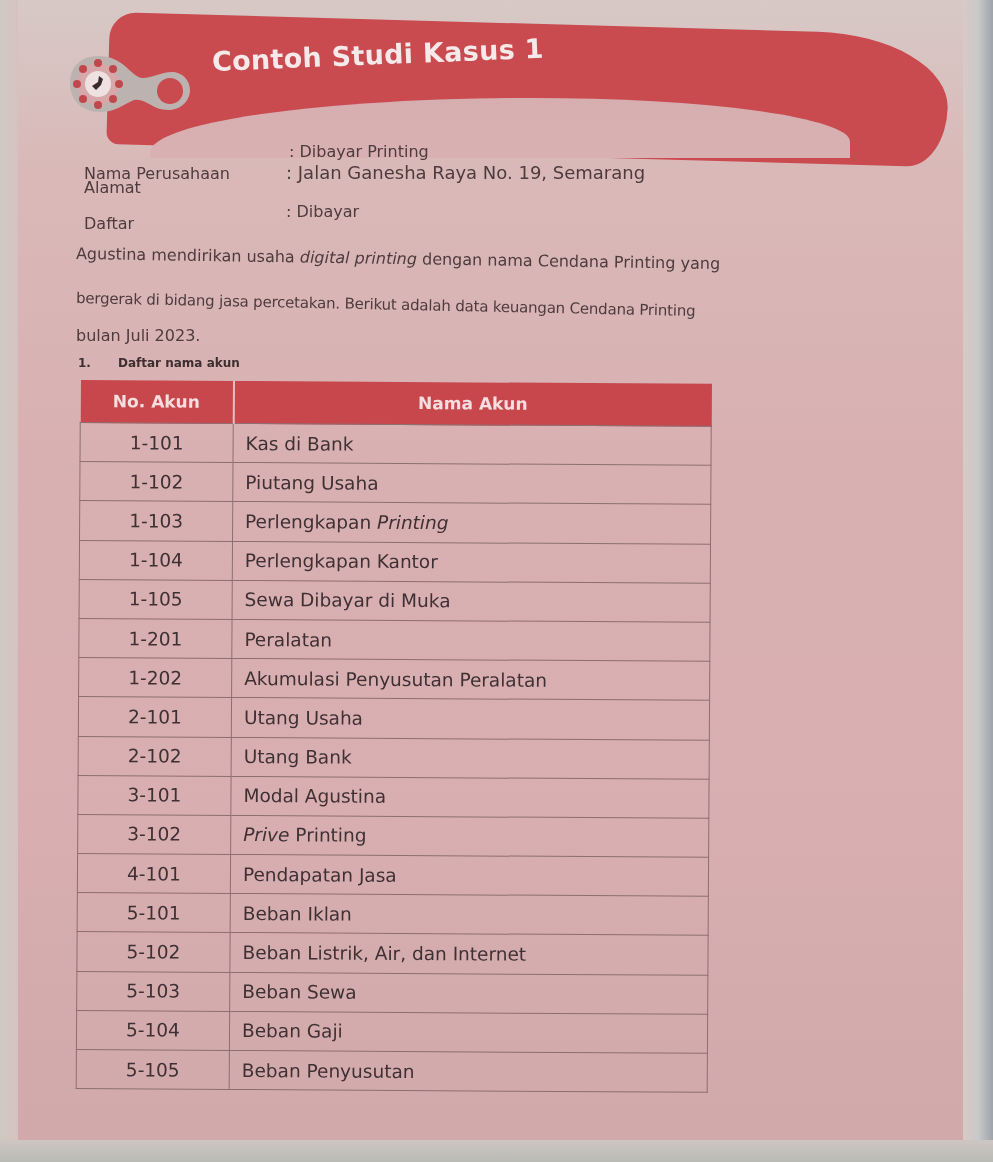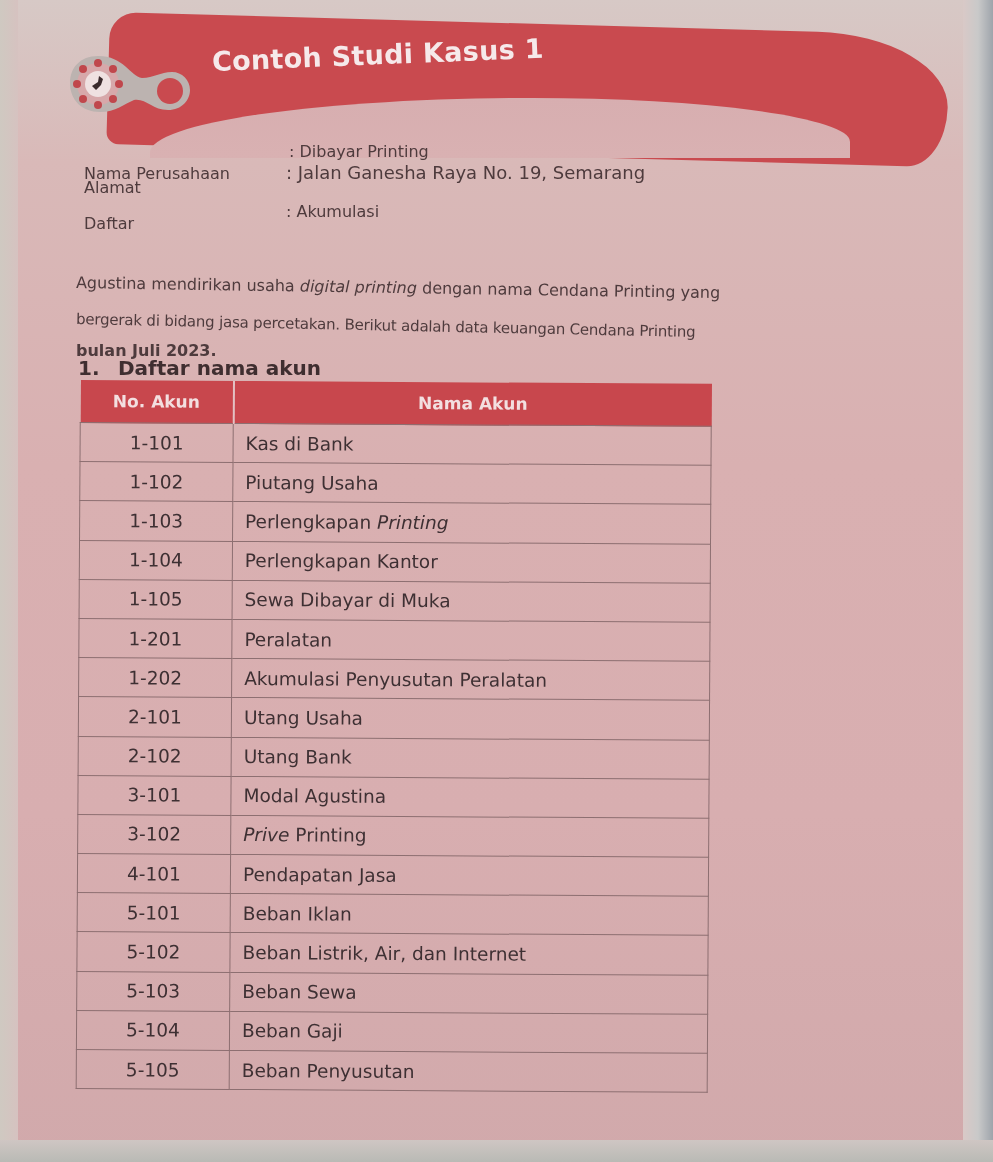--- a/index.html
+++ b/index.html
@@ -69,32 +69,31 @@
     }
     .info-row { position: absolute; white-space: nowrap; }
     .info-label { position: absolute; left: 0; }
     .info-value { position: absolute; left: 205px; }
     .paragraph {
       position: absolute;
       left: 76px; top: 232px;
       width: 880px;
       color: #4e3b3d;
       font-size: 16px;
-      line-height: 37px;
-      margin-top: 32px;
+      line-height: 44px;
     }
     .para-line { display: block; white-space: nowrap; }
     .para-line.l1 { transform: rotate(0.9deg); transform-origin: left center; }
     .para-line.l2 { transform: rotate(1.2deg); transform-origin: left center; letter-spacing: -0.2px; }
     .section-heading {
       position: absolute;
       left: 78px; top: 356px;
       color: #3f2e30;
       font-weight: bold;
-      font-size: 20px;
+      font-size: 12px;
       white-space: nowrap;
     }
     .section-number { display: inline-block; width: 40px; }
     .acct-table {
       position: absolute;
       left: 80px; top: 380px;
       width: 632px;
       border-collapse: collapse;
       transform: rotate(0.35deg);
       transform-origin: left top;
@@ -160,28 +159,28 @@
     <div class="info-row" style="top:10px;">
       <span class="info-label" style="top:8px;margin-top:10px;">Nama Perusahaan</span>
       <span class="info-value" style="top:-4px; left:205px;">: Dibayar Printing</span>
     </div>
     <div class="info-row" style="top:40px;">
       <span class="info-label" style="top:2px;">Alamat</span>
       <span class="info-value" style="top:-14px; left:202px; font-size:18px;">: Jalan Ganesha Raya No. 19, Semarang</span>
     </div>
     <div class="info-row" style="top:78px;">
       <span class="info-label" style="top:0;">Daftar</span>
-      <span class="info-value" style="top:-12px; left:202px;">: Akumulasi</span>
+      <span class="info-value" style="top:-12px; left:202px;">: Dibayar</span>
     </div>
   </div>
 
   <div class="paragraph">
     <span class="para-line l1"><span>Agustina mendirikan usaha </span><em>digital printing</em><span> dengan nama Cendana Printing yang</span></span>
     <span class="para-line l2" style="font-size:15px;">bergerak di bidang jasa percetakan. Berikut adalah data keuangan Cendana Printing</span>
-    <span class="para-line" style="margin-top:-6px;font-weight:bold;">bulan Juli 2023.</span>
+    <span class="para-line" style="margin-top:-6px;">bulan Juli 2023.</span>
   </div>
 
   <div class="section-heading">
     <span class="section-number">1.</span><span>Daftar nama akun</span>
   </div>
 
   <table class="acct-table">
     <thead>
       <tr>
         <th>No. Akun</th>

